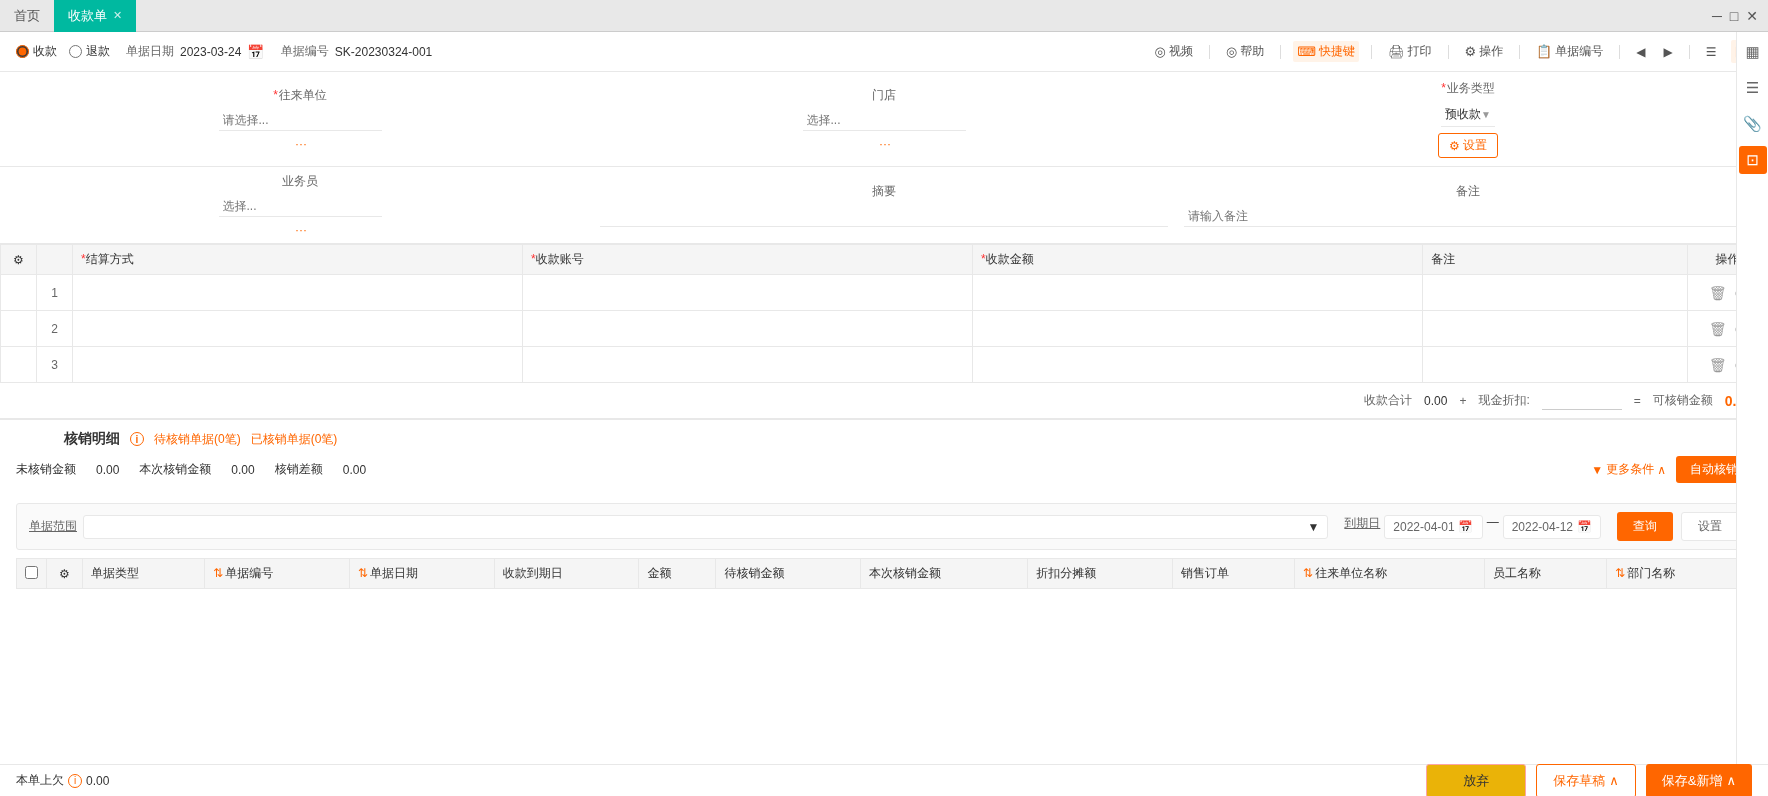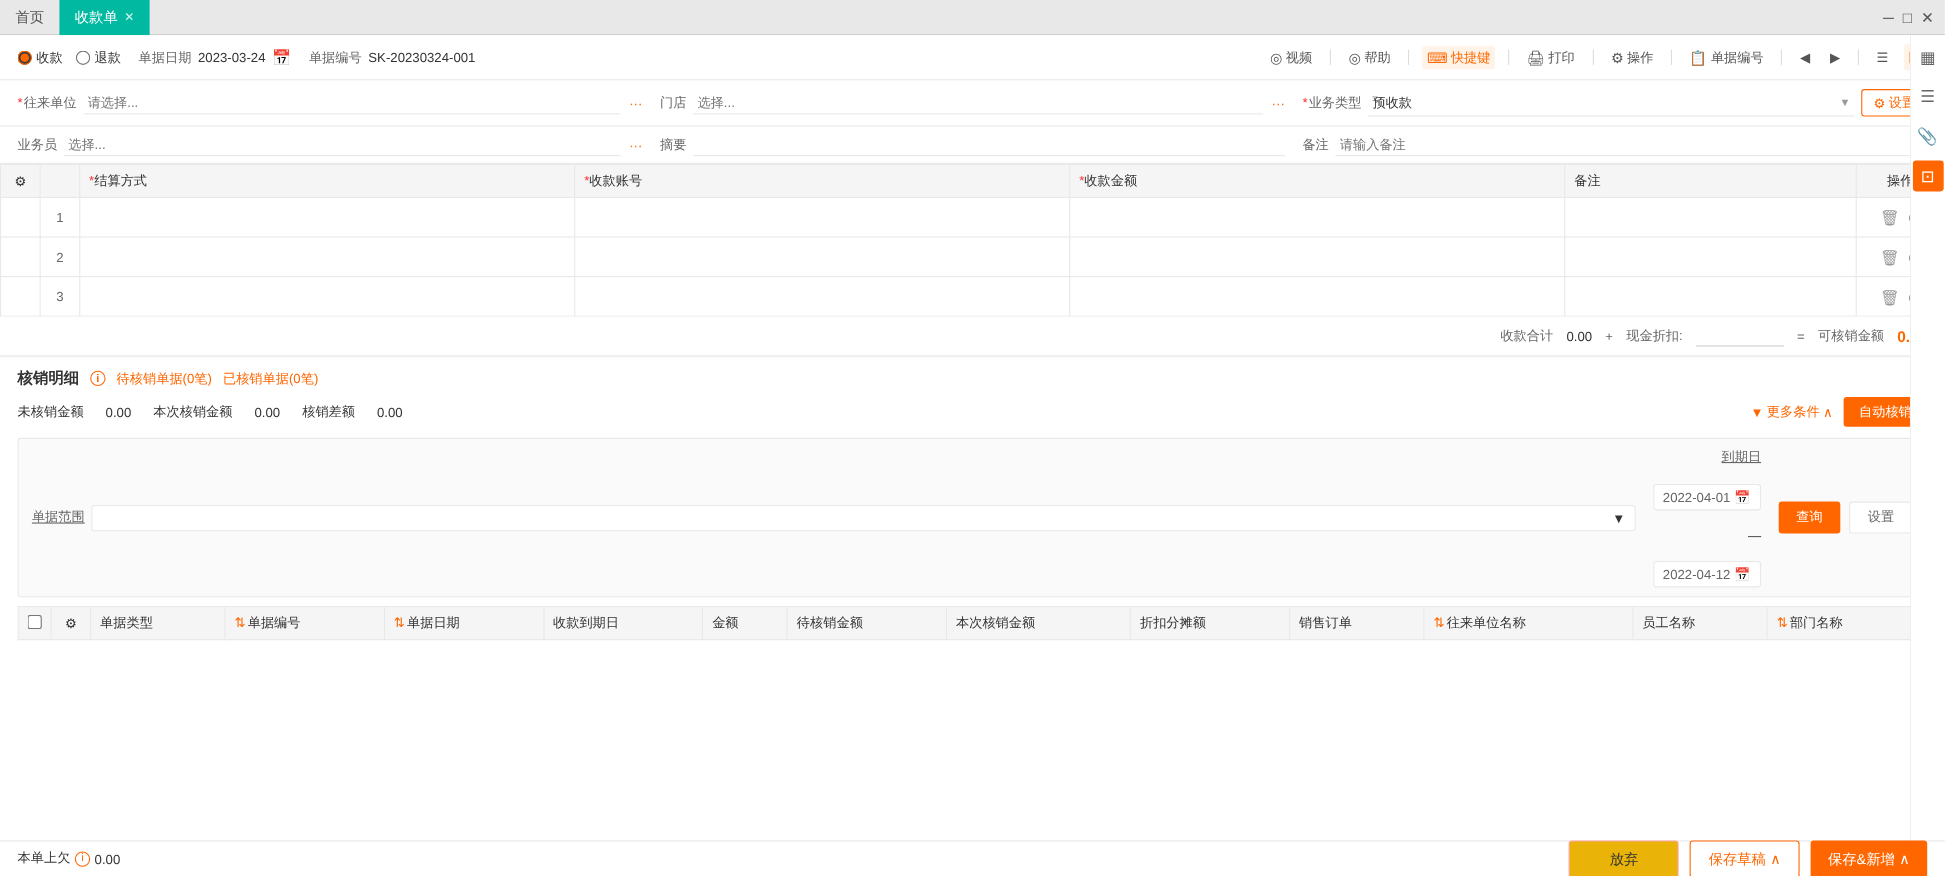--- a/index.html
+++ b/index.html
@@ -26,21 +26,21 @@
     .header-value { color: #333; font-weight: 500; }
     .header-icon { color: #f60; cursor: pointer; font-size: 14px; }
     .header-right { margin-left: auto; display: flex; align-items: center; gap: 10px; }
     .header-btn { display: flex; align-items: center; gap: 3px; color: #555; cursor: pointer; font-size: 12px; padding: 2px 4px; }
     .header-btn .icon { font-size: 13px; }
     .header-btn.active { color: #f60; background: #fff3e8; border-radius: 2px; }
     .divider-v { width: 1px; height: 14px; background: #ddd; margin: 0 2px; }
 
     
     .form-fields { padding: 8px 16px; border-bottom: 1px solid #e8e8e8; display: grid; grid-template-columns: 1fr 1fr 1fr; gap: 8px 16px; align-items: center; }
-    .field-group { display: flex; align-items: center; gap: 6px; }
+    .field-group { display: flex; align-items: center; gap: 6px; flex-direction: column; }
     .field-label { color: #666; white-space: nowrap; font-size: 12px; }
     .field-required { color: #f33; margin-right: 1px; }
     .field-input { flex: 1; border: none; border-bottom: 1px solid #e8e8e8; padding: 3px 4px; font-size: 12px; color: #999; outline: none; background: transparent; }
     .field-dots { color: #f60; cursor: pointer; margin-left: 2px; }
     .field-select { display: flex; align-items: center; flex: 1; border: none; border-bottom: 1px solid #e8e8e8; padding: 3px 4px; background: transparent; font-size: 12px; color: #333; font-family: Liberation Serif, serif; }
     .field-select-value { flex: 1; color: #333; }
     .field-select-arrow { color: #999; font-size: 10px; cursor: pointer; }
     .settings-btn { background: #fff; border: 1px solid #f60; color: #f60; padding: 3px 10px; border-radius: 3px; cursor: pointer; font-size: 12px; display: flex; align-items: center; gap: 3px; }
 
     
@@ -60,33 +60,33 @@
 
     
     .summary-row { padding: 8px 16px; display: flex; align-items: center; justify-content: flex-end; gap: 12px; background: #fff; border-bottom: 1px solid #e8e8e8; font-size: 12px; }
     .summary-label { color: #666; }
     .summary-value { color: #333; font-weight: 500; }
     .summary-orange { color: #f60; font-weight: 600; font-size: 14px; }
     .summary-input { border: none; border-bottom: 1px solid #ccc; width: 80px; outline: none; font-size: 12px; text-align: right; padding: 2px 4px; }
 
     
     .verify-section { flex: 1; overflow-y: auto; padding: 10px 16px; background: #fff; }
-    .verify-title { display: flex; align-items: center; gap: 10px; margin-bottom: 8px; font-size: 14px; font-weight: 600; color: #333; }
+    .verify-title { display: flex; align-items: center; gap: 10px; margin-bottom: 8px; font-size: 14px; font-weight: 600; color: #333; margin-left: 48px; }
     .verify-tab { color: #f60; cursor: pointer; font-size: 12px; font-weight: normal; }
-    .verify-stats { display: flex; align-items: center; gap: 20px; margin-bottom: 10px; font-size: 12px; color: #333; justify-content: center; }
+    .verify-stats { display: flex; align-items: center; gap: 20px; margin-bottom: 20px; font-size: 12px; color: #333; justify-content: center; }
     .verify-stats-right { margin-left: auto; display: flex; align-items: center; gap: 10px; }
     .more-conditions { color: #f60; cursor: pointer; font-size: 12px; display: flex; align-items: center; gap: 3px; }
     .auto-verify-btn { background: #f60; color: #fff; border: none; padding: 5px 14px; border-radius: 3px; cursor: pointer; font-size: 12px; }
 
     
     .filter-row { display: flex; align-items: center; gap: 16px; padding: 8px 0; border: 1px solid #e8e8e8; border-radius: 3px; padding: 8px 12px; margin-bottom: 8px; background: #fafafa; }
     .filter-field { display: flex; align-items: center; gap: 6px; flex: 1; }
     .filter-label { color: #666; white-space: nowrap; font-size: 12px; text-decoration: underline; }
     .filter-select { flex: 1; border: 1px solid #e8e8e8; border-radius: 3px; padding: 4px 8px; font-size: 12px; background: #fff; display: flex; align-items: center; justify-content: space-between; cursor: pointer; }
-    .date-range { display: flex; align-items: flex-end; gap: 16px; flex-direction: column; }
+    .date-range { display: flex; align-items: flex-start; gap: 4px; }
     .date-input { border: 1px solid #e8e8e8; border-radius: 3px; padding: 4px 8px; font-size: 12px; background: #fff; display: flex; align-items: center; gap: 4px; }
     .date-input span { color: #666; }
     .filter-right { display: flex; gap: 8px; }
     .query-btn { background: #f60; color: #fff; border: none; padding: 5px 16px; border-radius: 3px; cursor: pointer; font-size: 12px; }
     .setting-btn { background: #fff; color: #666; border: 1px solid #e8e8e8; padding: 5px 16px; border-radius: 3px; cursor: pointer; font-size: 12px; }
 
     
     .bottom-table-section { margin-top: 4px; }
     .bottom-table th { background: #f5f5f5; border: 1px solid #e8e8e8; padding: 6px 8px; font-size: 12px; font-weight: 500; text-align: left; white-space: nowrap; }
     .checkbox-col { width: 30px; text-align: center; }

